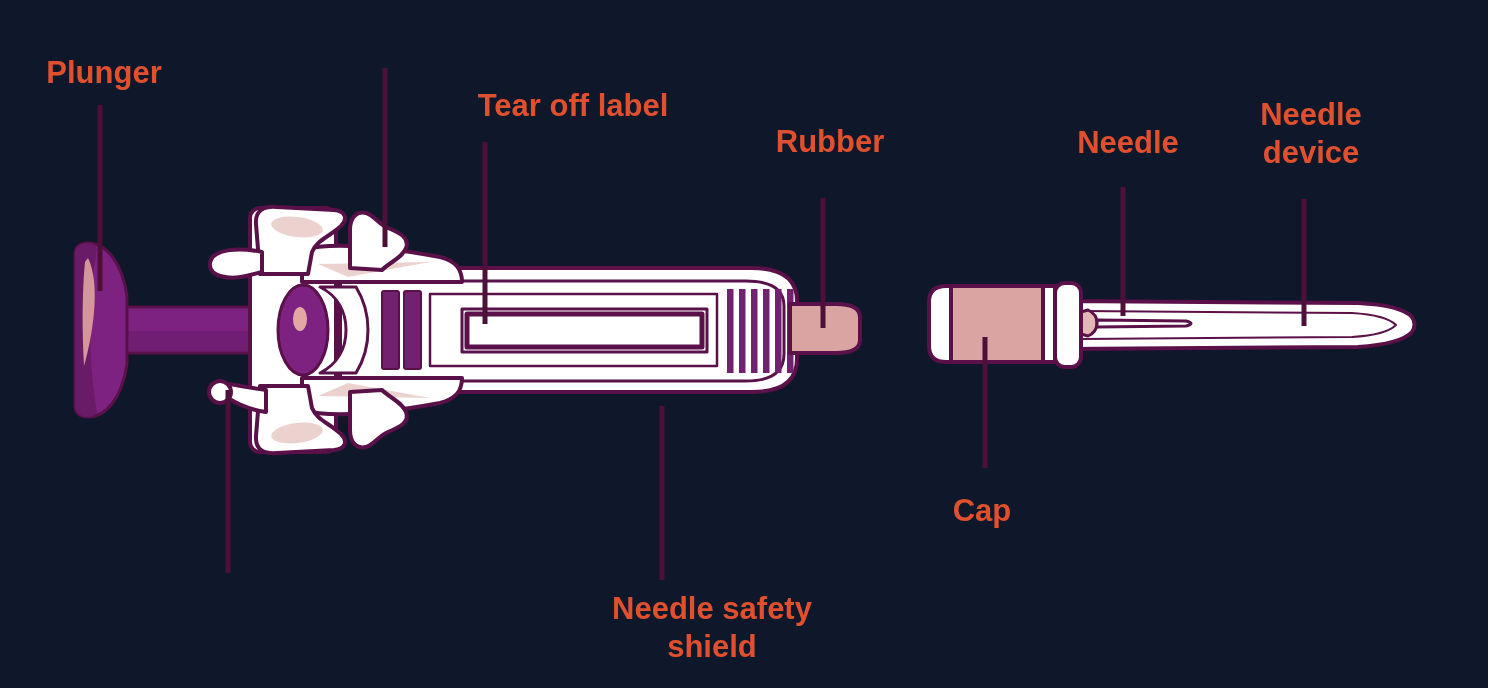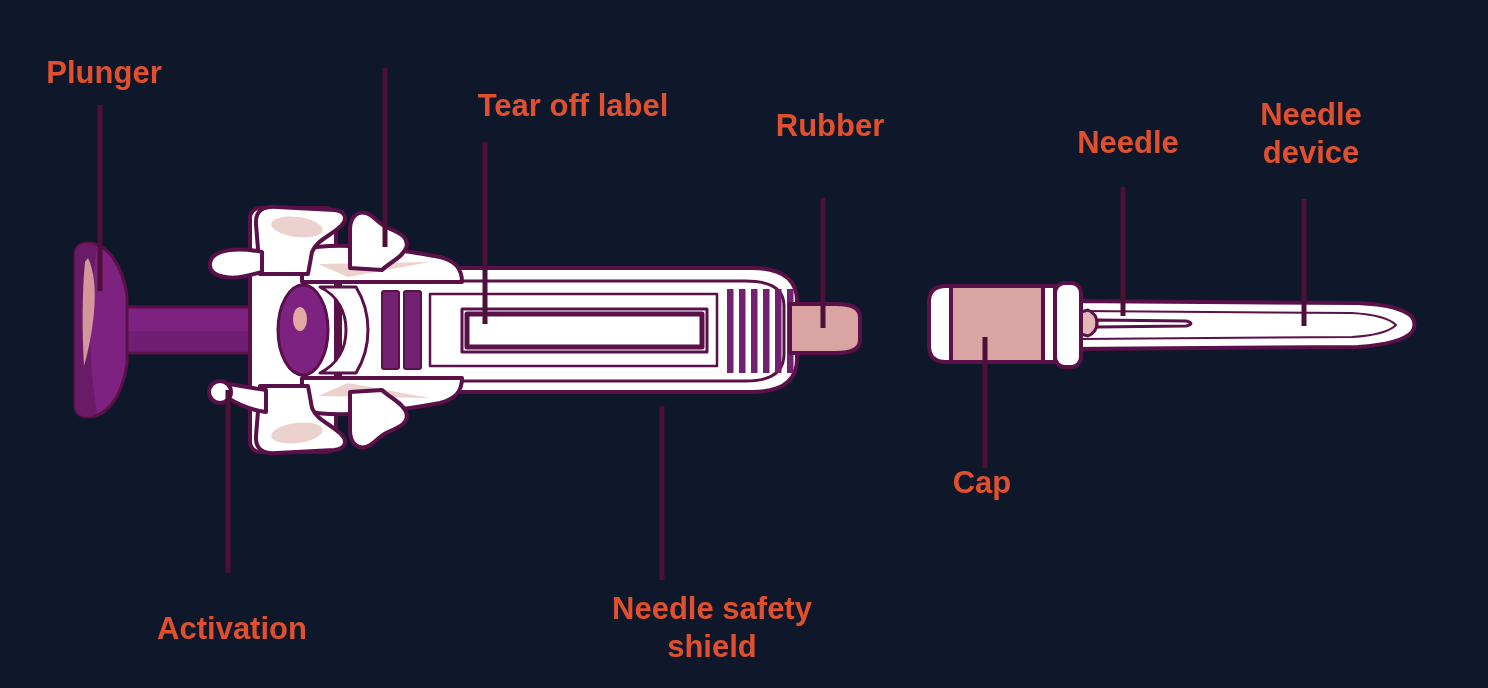--- a/index.html
+++ b/index.html
@@ -127,35 +127,34 @@
       <line x1="662" y1="406" x2="662" y2="580"></line>
       <line x1="985" y1="337" x2="985" y2="468"></line>
     </g>
   </svg>
 
   <div class="lbl" style="left:104px;top:73px;">Plunger</div>
 
 
   <div class="lbl" style="left:573px;top:106px;text-align:center;">Tear off label</div>
 
-  <div class="lbl" style="left:830px;top:126px;text-align:right;">
+  <div class="lbl" style="left:830px;top:142px;text-align:right;">
     <span>Rubber</span>
   </div>
 
   <div class="lbl" style="left:1128px;top:143px;">Needle</div>
 
   <div class="lbl" style="left:1311px;top:134px;">
     <span>Needle</span>
     <span>device</span>
   </div>
 
   <div class="lbl" style="left:232px;top:629px;">
-    <span>Activation</span>
   </div>
 
   <div class="lbl" style="left:672px;top:628px;margin-left:40px;">
     <span>Needle safety</span>
     <span>shield</span>
   </div>
 
-  <div class="lbl" style="left:982px;top:483px;">Cap</div>
+  <div class="lbl" style="left:982px;top:511px;">Cap</div>
 
 </div>
 
 </body></html>

